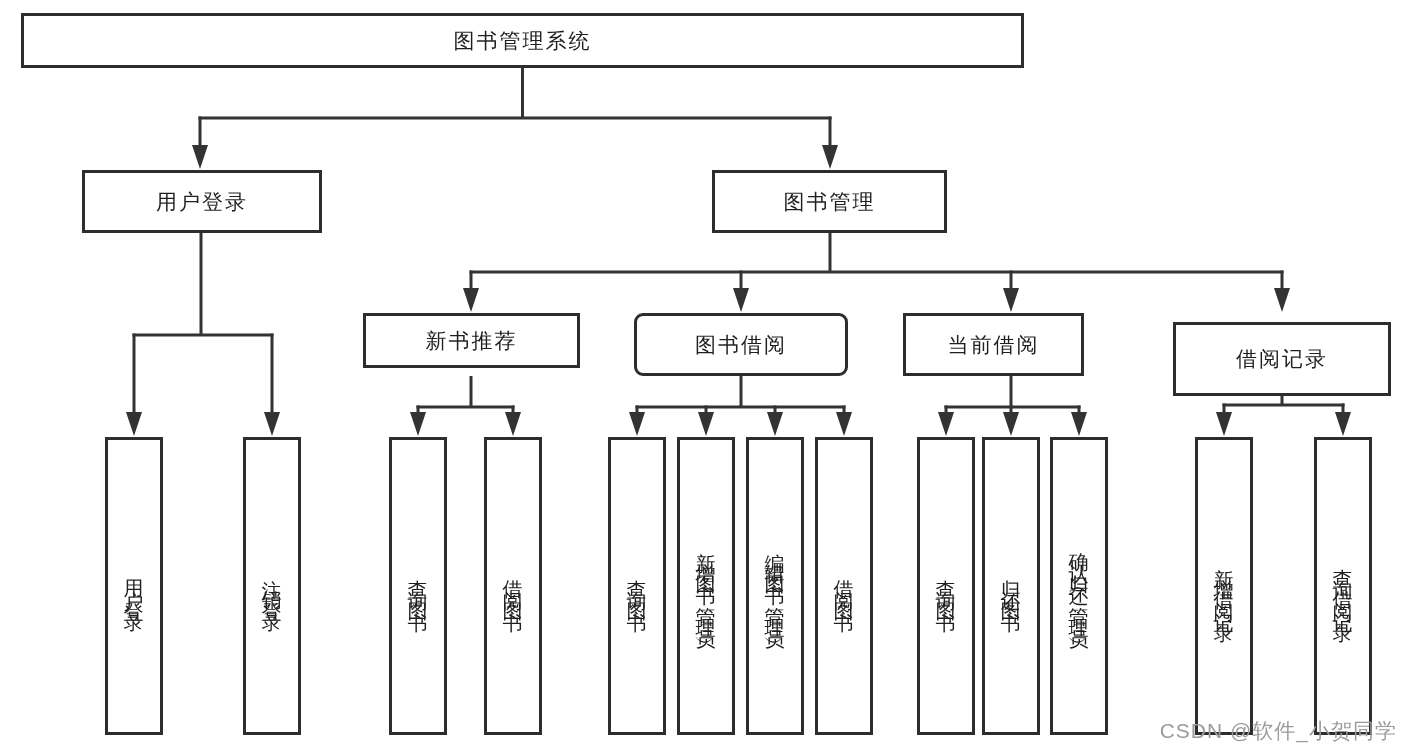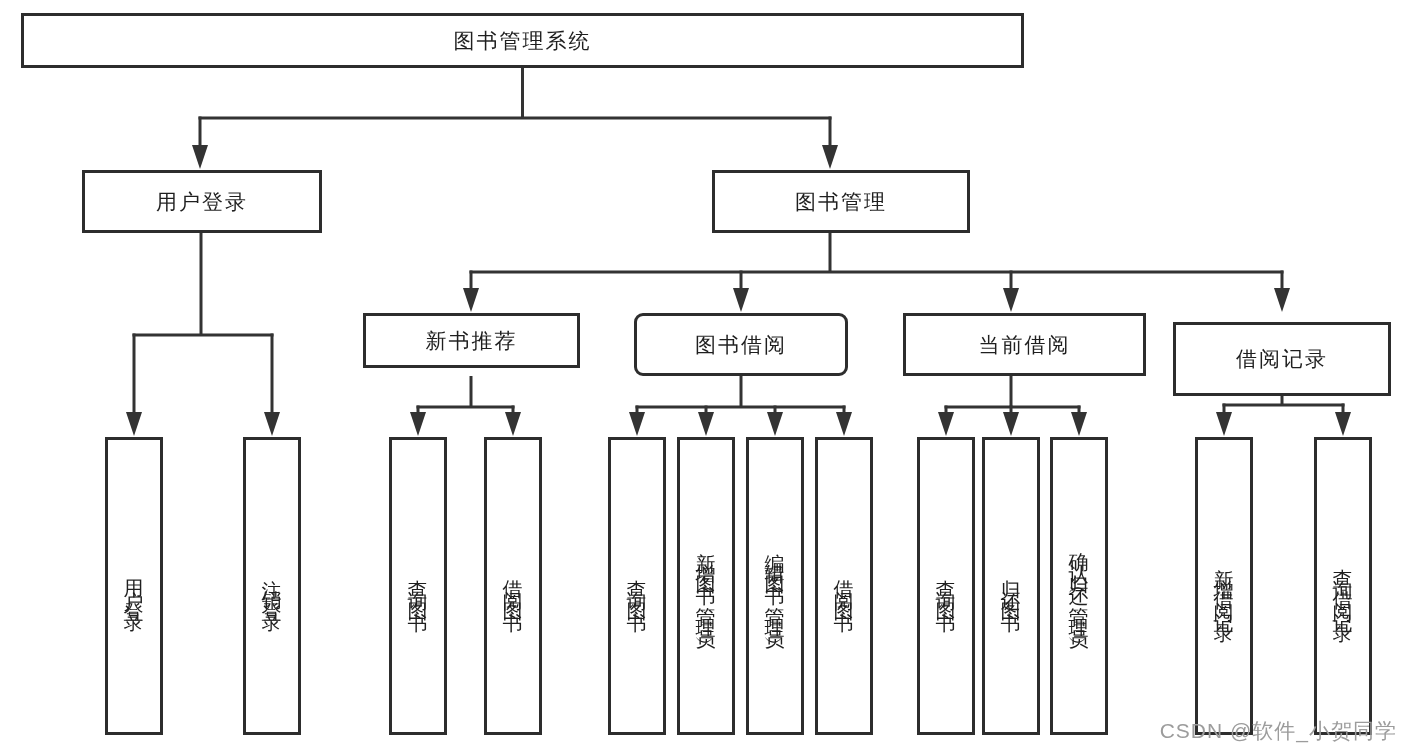--- a/index.html
+++ b/index.html
@@ -146,31 +146,31 @@
     </g>
   </svg>
 
   <div class="box hbox" style="left:21px; top:13px; width:1003px; height:55px;">
     <span>图书管理系统</span>
   </div>
 
   <div class="box hbox" style="left:82px; top:170px; width:240px; height:63px;">
     <span>用户登录</span>
   </div>
-  <div class="box hbox" style="left:712px; top:170px; width:258px; height:63px;">
+  <div class="box hbox" style="left:712px; top:170px; width:235px; height:63px;">
     <span>图书管理</span>
   </div>
 
   <div class="box hbox" style="left:363px; top:313px; width:217px; height:55px;">
     <span>新书推荐</span>
   </div>
   <div class="box hbox" style="left:634px; top:313px; width:214px; height:63px;border-radius:9px;">
     <span>图书借阅</span>
   </div>
-  <div class="box hbox" style="left:903px; top:313px; width:243px; height:63px;">
+  <div class="box hbox" style="left:903px; top:313px; width:181px; height:63px;">
     <span>当前借阅</span>
   </div>
   <div class="box hbox" style="left:1173px; top:322px; width:218px; height:74px;">
     <span>借阅记录</span>
   </div>
 
   <div class="box vbox" style="left:105px;">
     <span class="vtext">用户登录</span>
   </div>
   <div class="box vbox" style="left:243px;">

